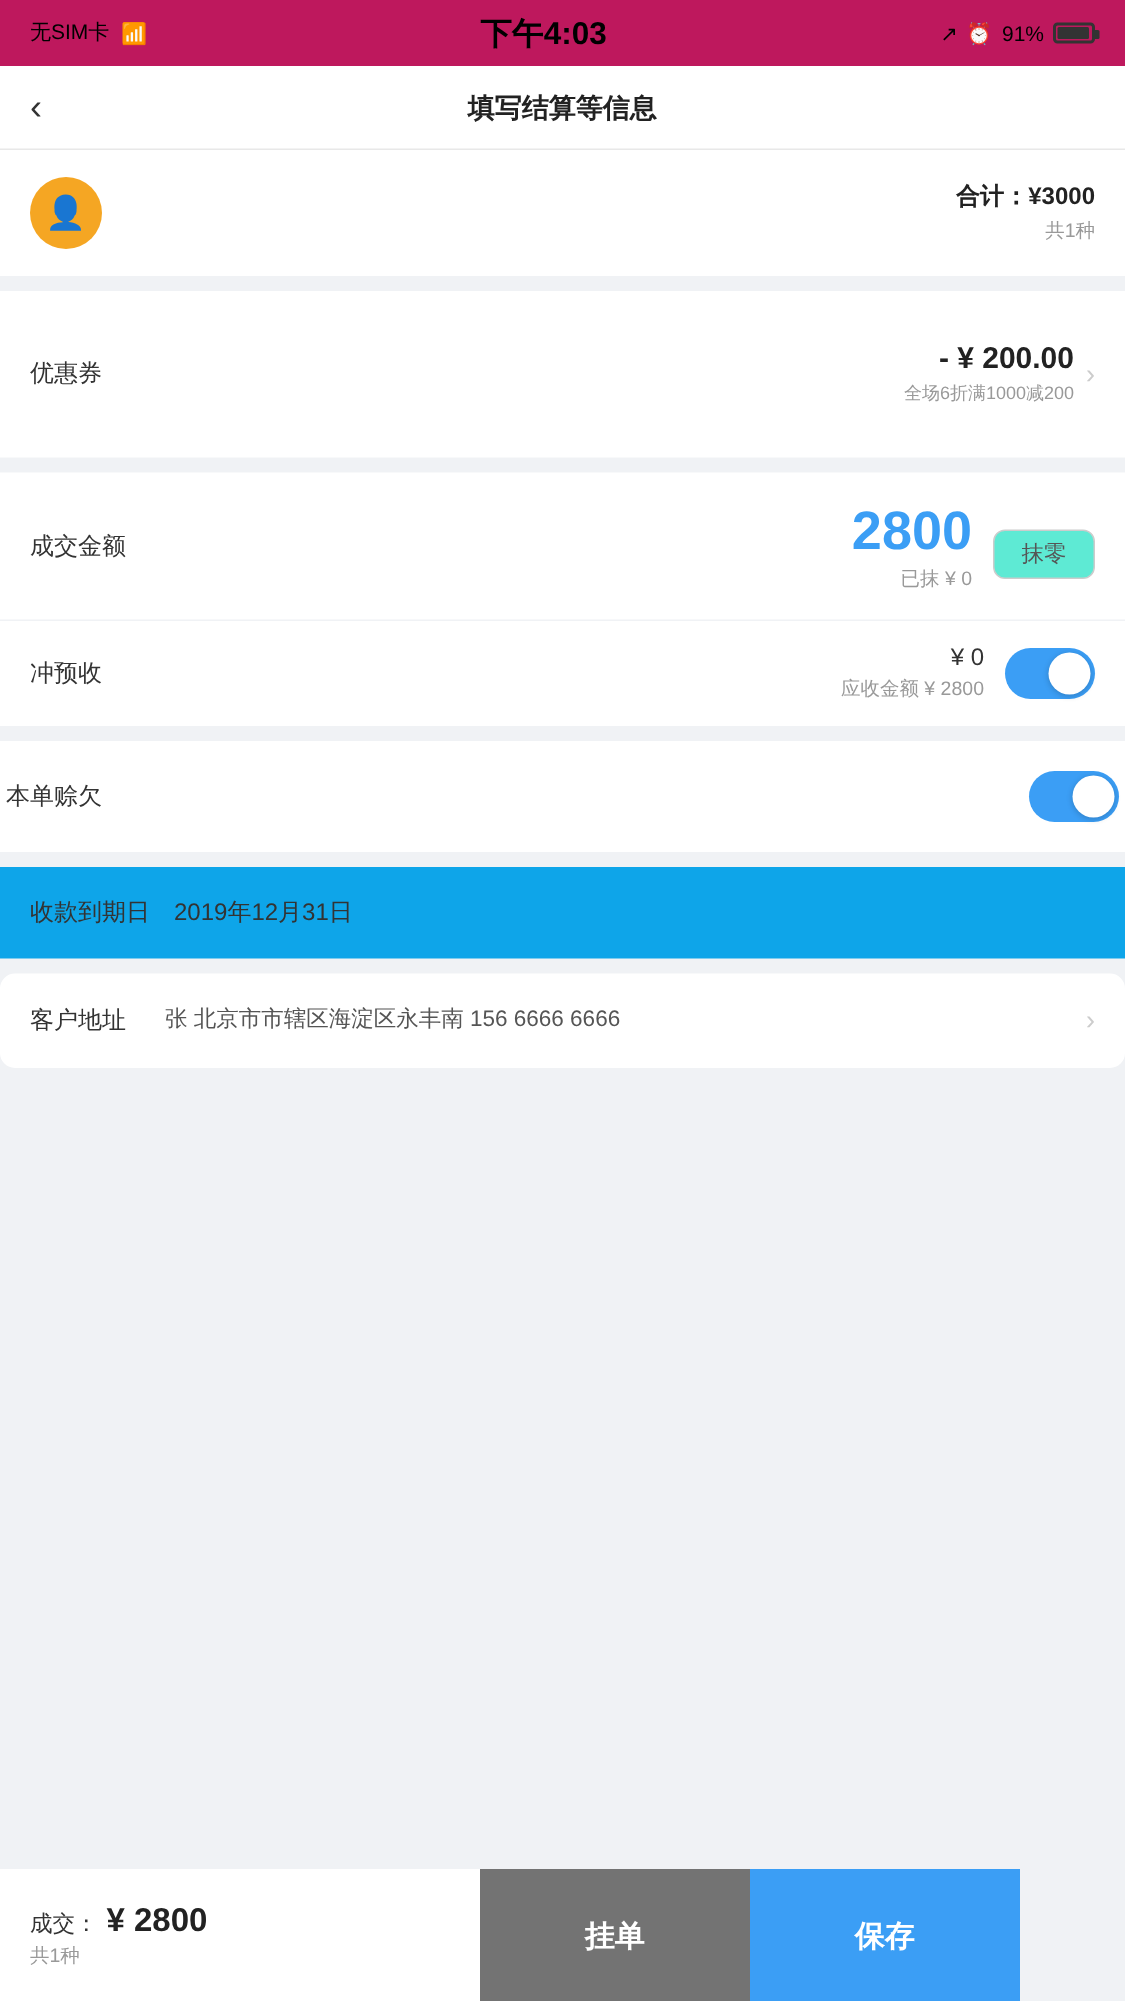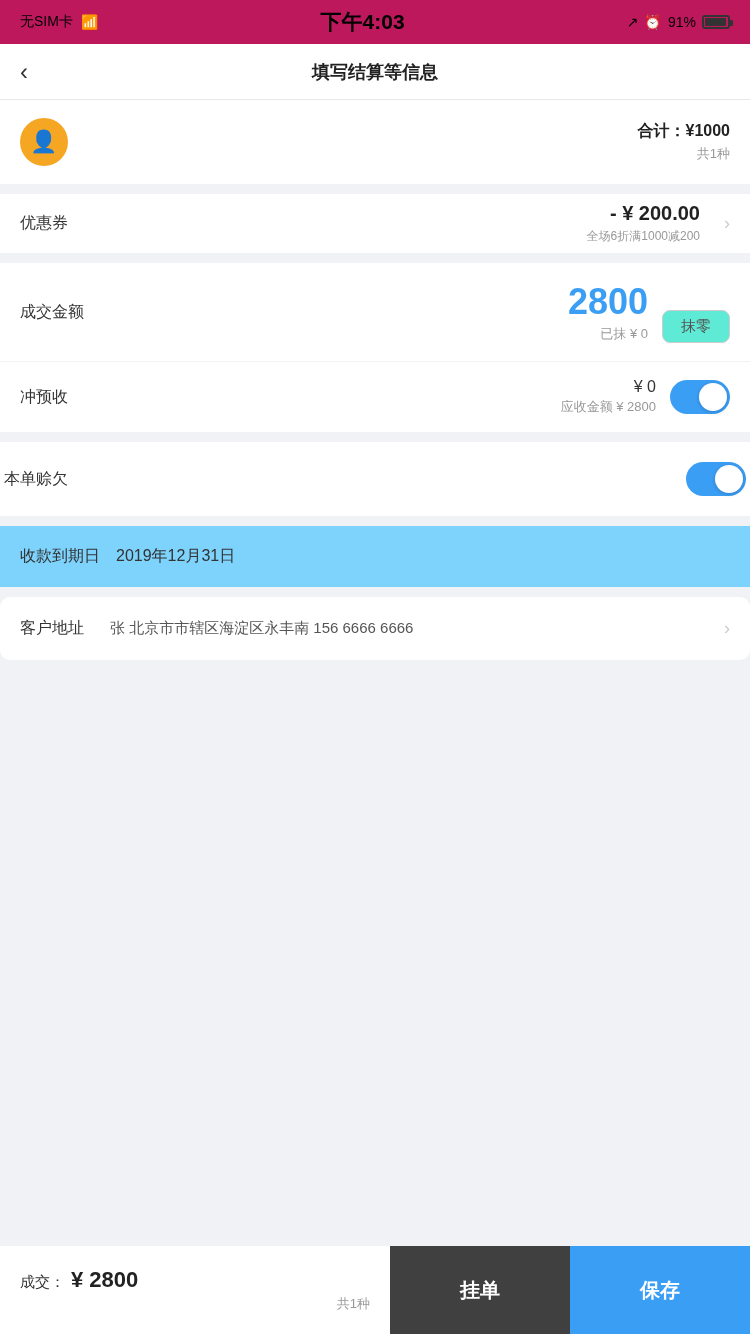--- a/index.html
+++ b/index.html
@@ -90,46 +90,46 @@
       font-size: 22px;
     }
     .user-info .phone { font-size: 17px; font-weight: 600; color: #222; }
     .user-info .sub { font-size: 13px; color: #999; margin-top: 3px; }
     .user-right { text-align: right; }
     .user-right .total { font-size: 16px; font-weight: 600; color: #222; }
     .user-right .count { font-size: 13px; color: #999; margin-top: 3px; }
 
     
     .coupon-row {
-      padding: 8px 20px;
+      padding: 34px 20px;
       display: flex;
       align-items: center;
       justify-content: space-between;
     }
     .coupon-label { font-size: 16px; color: #333; }
-    .coupon-right { display: flex; align-items: center; gap: 24px; }
+    .coupon-right { display: flex; align-items: center; gap: 8px; }
     .coupon-value { text-align: right; }
     .coupon-discount { font-size: 20px; font-weight: 700; color: #222; }
     .coupon-desc { font-size: 12px; color: #999; margin-top: 3px; }
     .chevron { font-size: 18px; color: #ccc; }
 
     
     .amount-section {
       background: #fff;
       margin-bottom: 10px;
     }
 
     .amount-row {
       padding: 18px 20px;
       display: flex;
       align-items: center;
       justify-content: space-between;
     }
     .amount-label { font-size: 16px; color: #333; }
-    .amount-right { display: flex; align-items: flex-end; gap: 14px; }
+    .amount-right { display: flex; align-items: flex-start; gap: 14px; }
     .amount-value { font-size: 36px; font-weight: 700; color: #3b9ef5; text-align: right; }
     .amount-sub { font-size: 13px; color: #999; margin-top: 2px; text-align: right; }
     .round-btn {
       border: 1px solid #ccc;
       border-radius: 8px;
       padding: 6px 18px;
       font-size: 15px;
       color: #555;
       background: #5eead4;
       cursor: pointer;
@@ -176,21 +176,21 @@
       background: #fff;
       padding: 20px 4px;
       display: flex;
       align-items: center;
       justify-content: space-between;
       margin-bottom: 10px;
     }
 
     
     .date-card {
-      background: #7dd3fc;
+      background: #0ea5e9;
       padding: 20px 20px;
       margin-bottom: 10px;
     }
     .date-row { display: flex; align-items: center; gap: 16px; }
     .date-label { font-size: 16px; color: #333; }
     .date-value { font-size: 16px; color: #333; }
 
     
     .section-divider {
       background: #f0f2f5;
@@ -214,39 +214,38 @@
       border-radius: 10px;
     }
     .address-label { font-size: 16px; color: #333; min-width: 80px; }
     .address-value { font-size: 15px; color: #555; flex: 1; padding: 0 10px; line-height: 1.5; }
 
     
     .bottom-bar {
       position: fixed;
       bottom: 0;
       left: 0;
-      width: 750px;
+      width: 680px;
       height: 88px;
       background: #fff;
       display: flex;
       align-items: center;
-      text-align: right;
     }
     .bottom-summary {
       flex: 1;
       padding: 0 20px;
     }
     .bottom-summary .deal { font-size: 15px; color: #333; display: flex; align-items: baseline; gap: 6px; }
     .bottom-summary .deal-amount { font-size: 22px; font-weight: 700; color: #222; }
     .bottom-summary .deal-count { font-size: 13px; color: #999; margin-top: 2px; }
 
     .btn-hold {
       width: 180px;
       height: 88px;
-      background: #404040;
+      background: #737373;
       display: flex;
       align-items: center;
       justify-content: center;
       font-size: 20px;
       font-weight: 600;
       color: #fff;
       cursor: pointer;
     }
     .btn-save {
       width: 180px;
@@ -313,21 +312,21 @@
 
 <div class="content">
 
   <div class="card">
     <div class="user-row">
       <div class="user-left">
         <div class="avatar">👤</div>
       </div>
       <div class="user-right">
         <div class="total">
-          <span>合计：</span><span>¥1000</span>
+          <span>合计：</span><span>¥3000</span>
         </div>
         <div class="count">共1种</div>
       </div>
     </div>
   </div>
 
   <div class="card">
     <div class="coupon-row">
       <span class="coupon-label">优惠券</span>
       <div class="coupon-right">

